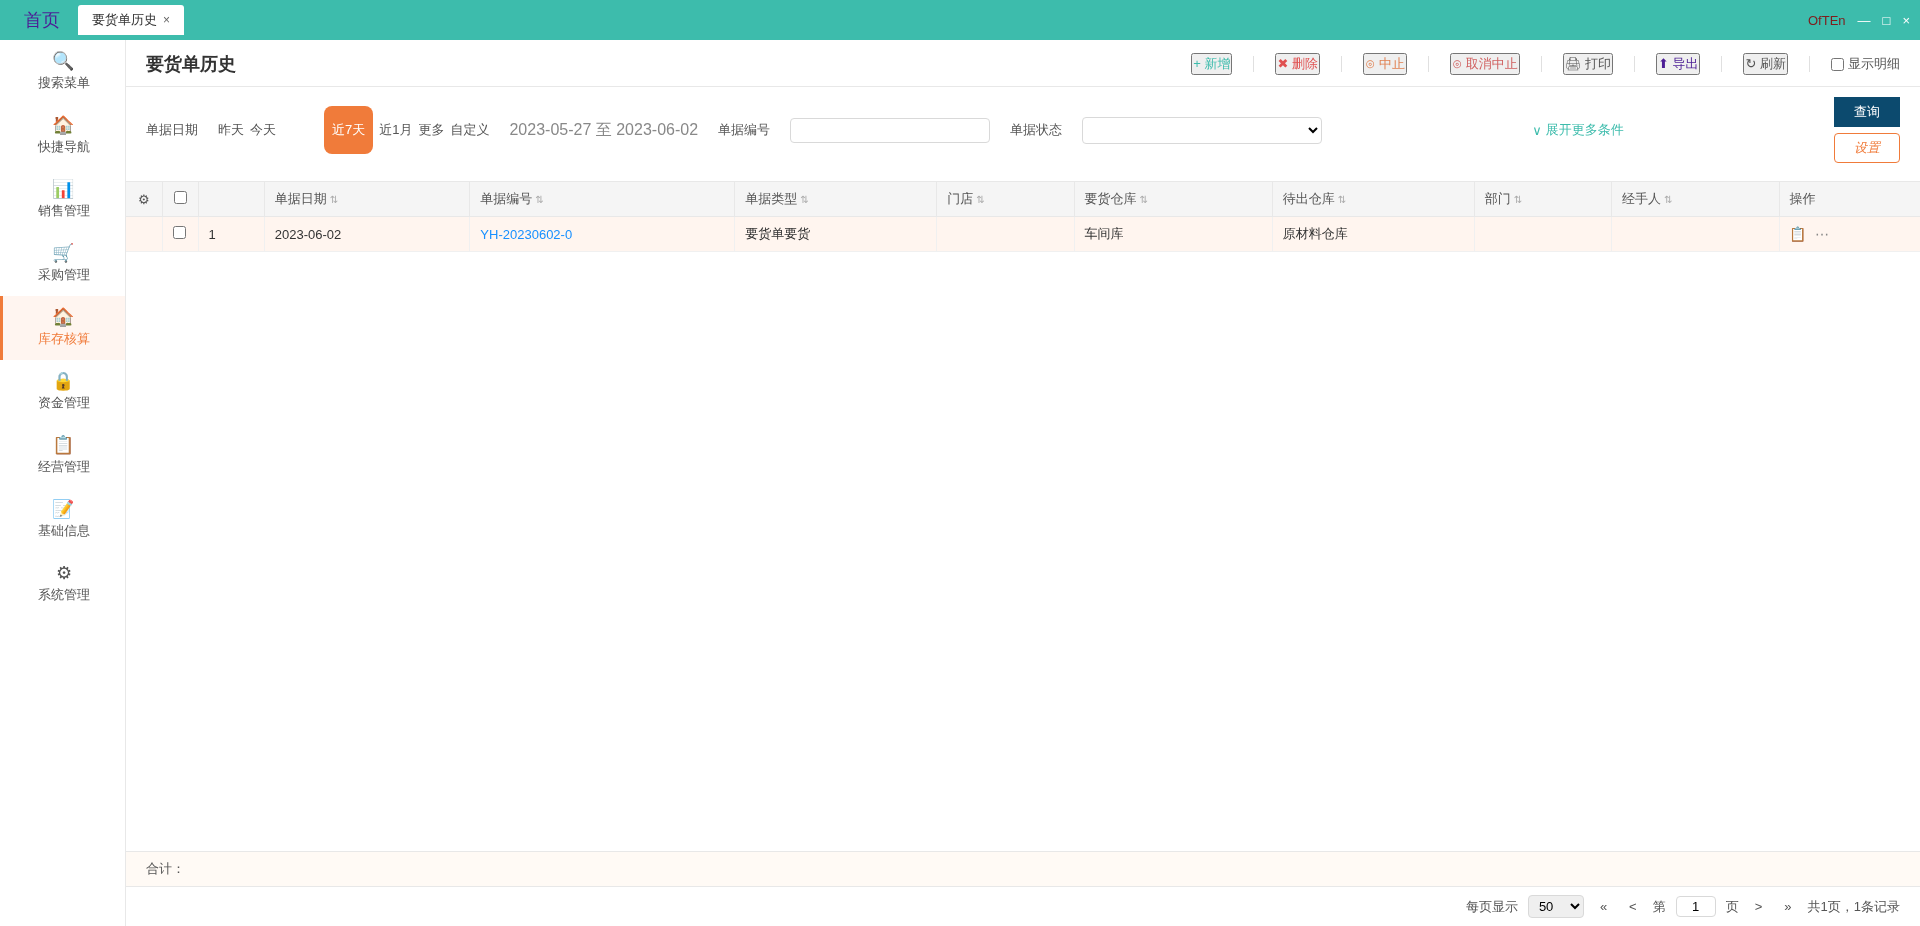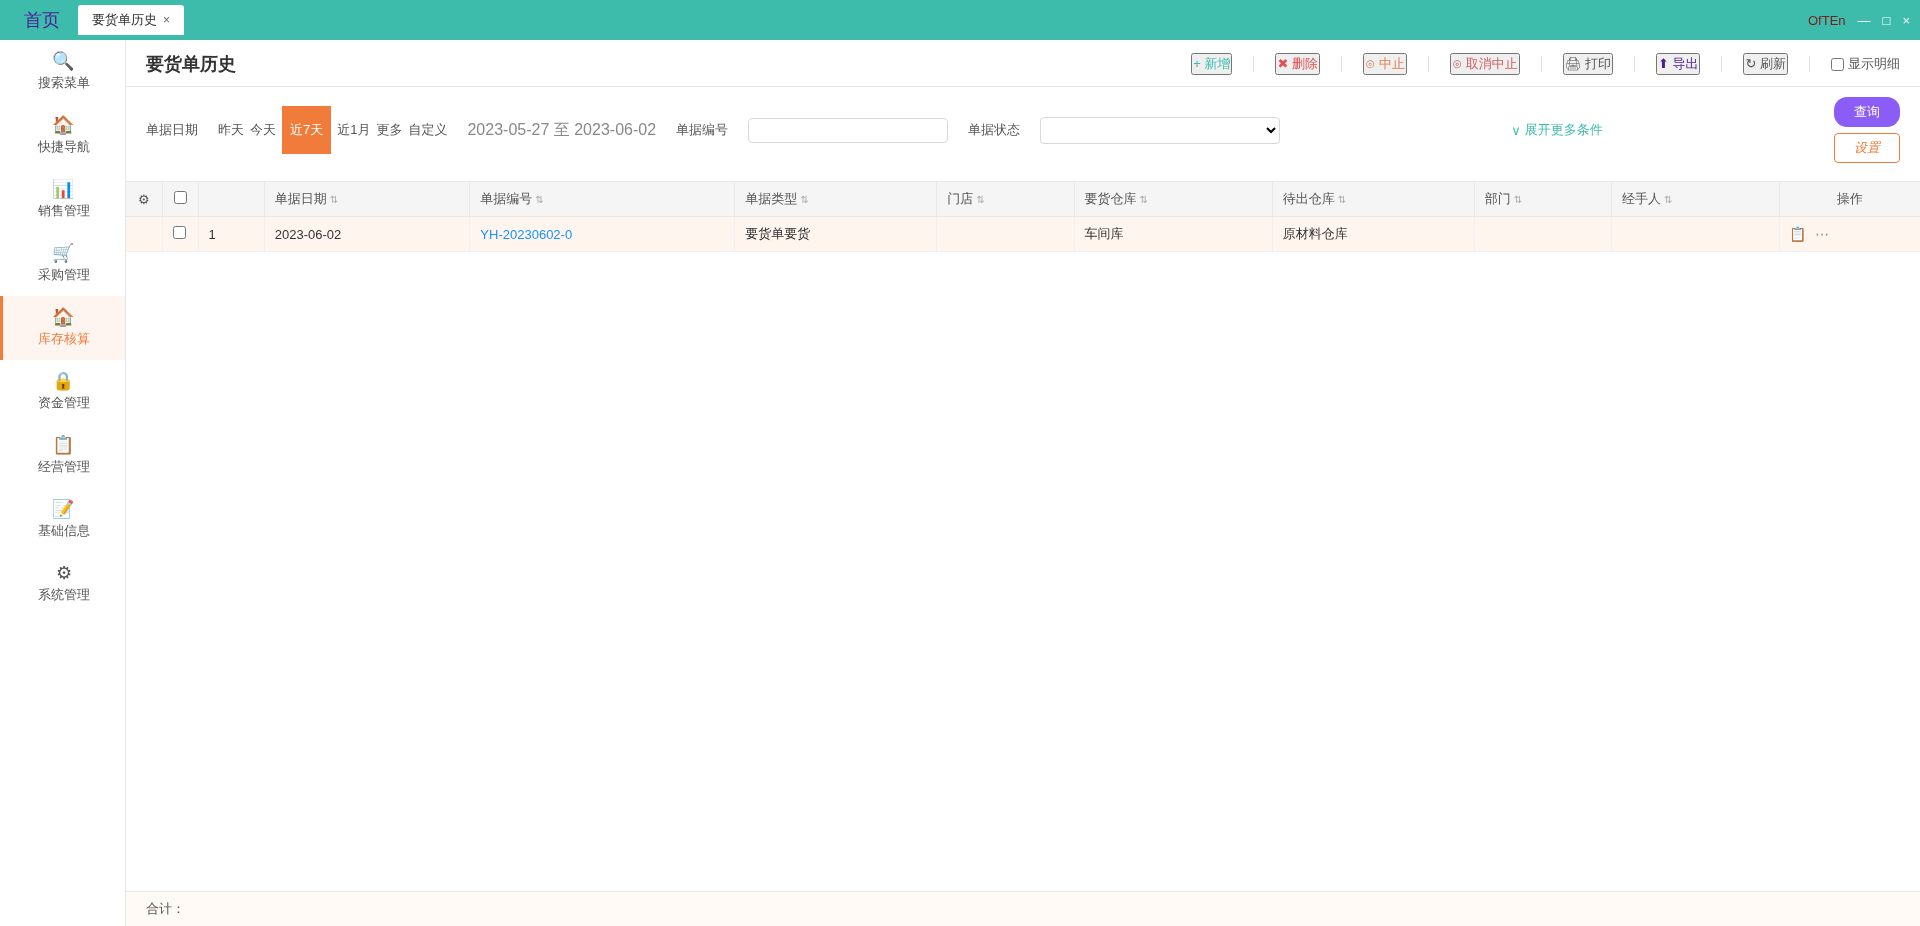--- a/index.html
+++ b/index.html
@@ -165,22 +165,23 @@
       gap: 6px;
     }
     .date-shortcut {
       color: #555;
       cursor: pointer;
       font-size: 13px;
     }
     .date-shortcut.active {
       background: #f07b3a;
       color: #fff;
-      border-radius: 0;
+      border-radius: 8px;
       padding: 15px 8px;
+      margin-left: 42px;
     }
     .date-range {
       color: #888;
       font-size: 16px;
     }
     .filter-input {
       border: 1px solid #d9d9d9;
       border-radius: 4px;
       padding: 4px 10px;
       font-size: 13px;
@@ -199,24 +200,24 @@
     .expand-btn {
       color: #3dbcac;
       cursor: pointer;
       font-size: 13px;
       display: flex;
       align-items: center;
       gap: 4px;
       margin-left: auto;
     }
     .query-btn {
-      background: #8b5cf6;
+      background: #0c4a6e;
       color: #fff;
       border: none;
-      border-radius: 13px;
+      border-radius: 0;
       padding: 6px 20px;
       cursor: pointer;
       font-size: 13px;
       text-align: center;
     }
     .settings-btn {
       background: #fff;
       color: #f07b3a;
       border: 1px solid #f07b3a;
       border-radius: 4px;
@@ -250,21 +251,21 @@
     }
     thead th {
       padding: 8px 10px;
       text-align: left;
       color: #555;
       font-weight: normal;
       font-size: 13px;
       white-space: nowrap;
       border-right: 1px solid #e8e8e8;
     }
-    thead th:last-child { border-right: none; text-align: center; }
+    thead th:last-child { border-right: none; }
     tbody tr {
       border-bottom: 1px solid #f0f0f0;
     }
     tbody tr.row-highlight {
       background: #fff5ef;
     }
     tbody td {
       padding: 8px 10px;
       color: #333;
       font-size: 13px;
@@ -549,15 +550,32 @@
             </td>
           </tr>
         </tbody>
       </table>
     </div>
 
     <div class="footer-summary">
       <span>合计：</span>
     </div>
 
+    <div class="pagination-bar">
+      <span>每页显示</span>
+      <select class="pagination-select">
+        <option value="10">10</option>
+        <option value="20">20</option>
+        <option value="50" selected="">50</option>
+        <option value="100">100</option>
+      </select>
+      <span class="page-btn">«</span>
+      <span class="page-btn">&lt;</span>
+      <span>第</span>
+      <input class="page-input" type="text" value="1" style="">
+      <span>页</span>
+      <span class="page-btn">&gt;</span>
+      <span class="page-btn">»</span>
+      <span>共1页，1条记录</span>
+    </div>
 
   </div>
 </div>
 
 </body></html>

